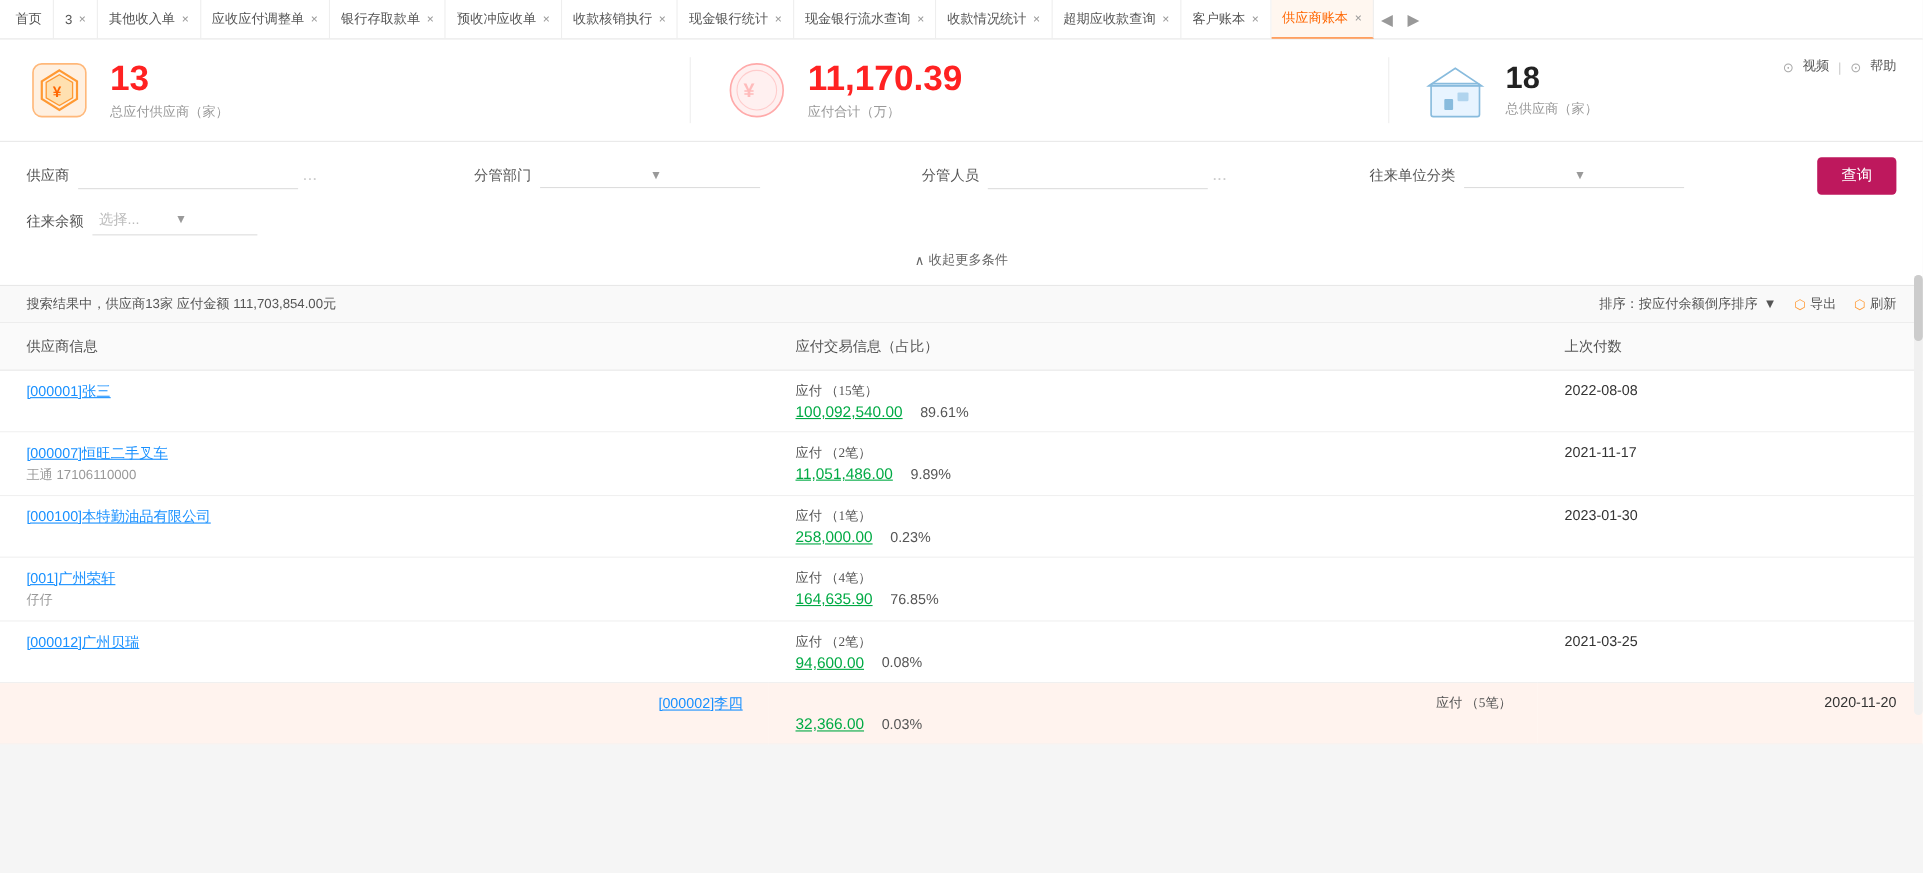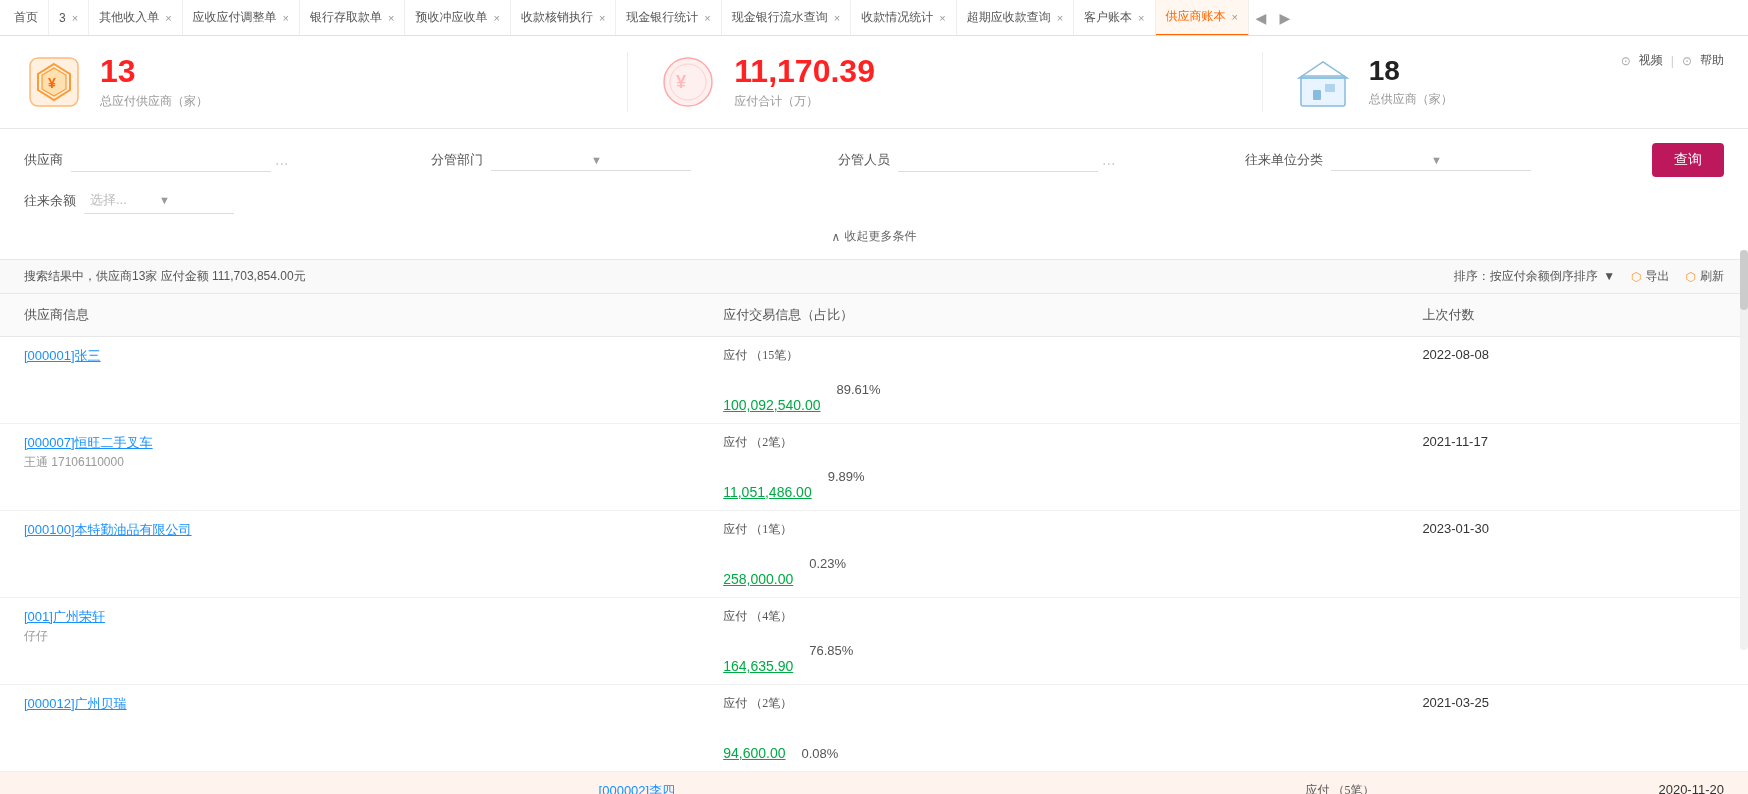--- a/index.html
+++ b/index.html
@@ -238,21 +238,20 @@
     .supplier-sub {
       font-size: 12px;
       color: #999;
       margin-top: 2px;
     }
     .amount-green {
       color: #00aa44;
       text-decoration: underline;
       cursor: pointer;
       font-size: 14px;
-      margin-top: 31px;
     }
     .tx-label { font-size: 12px; color: #555; margin-bottom: 2px; font-family: Liberation Serif, serif; }
     .tx-percent { font-size: 13px; color: #555; margin-left: 16px; }
 
     .scrollbar-track {
       position: fixed;
       right: 0;
       top: 250px;
       width: 8px;
       height: 400px;
@@ -509,21 +508,21 @@
               <span class="amount-green">164,635.90</span>
               <span class="tx-percent">76.85%</span>
             </div>
           </td>
           <td></td>
         </tr>
         <tr>
           <td><span class="supplier-link">[000012]广州贝瑞</span></td>
           <td>
             <div class="tx-label">应付 （2笔）</div>
-            <div style="display: flex; align-items: flex-end;">
+            <div style="display: flex; align-items: flex-start;">
               <span class="amount-green">94,600.00</span>
               <span class="tx-percent">0.08%</span>
             </div>
           </td>
           <td>2021-03-25</td>
         </tr>
         <tr class="highlighted">
           <td><span class="supplier-link">[000002]李四</span></td>
           <td>
             <div class="tx-label">应付 （5笔）</div>

